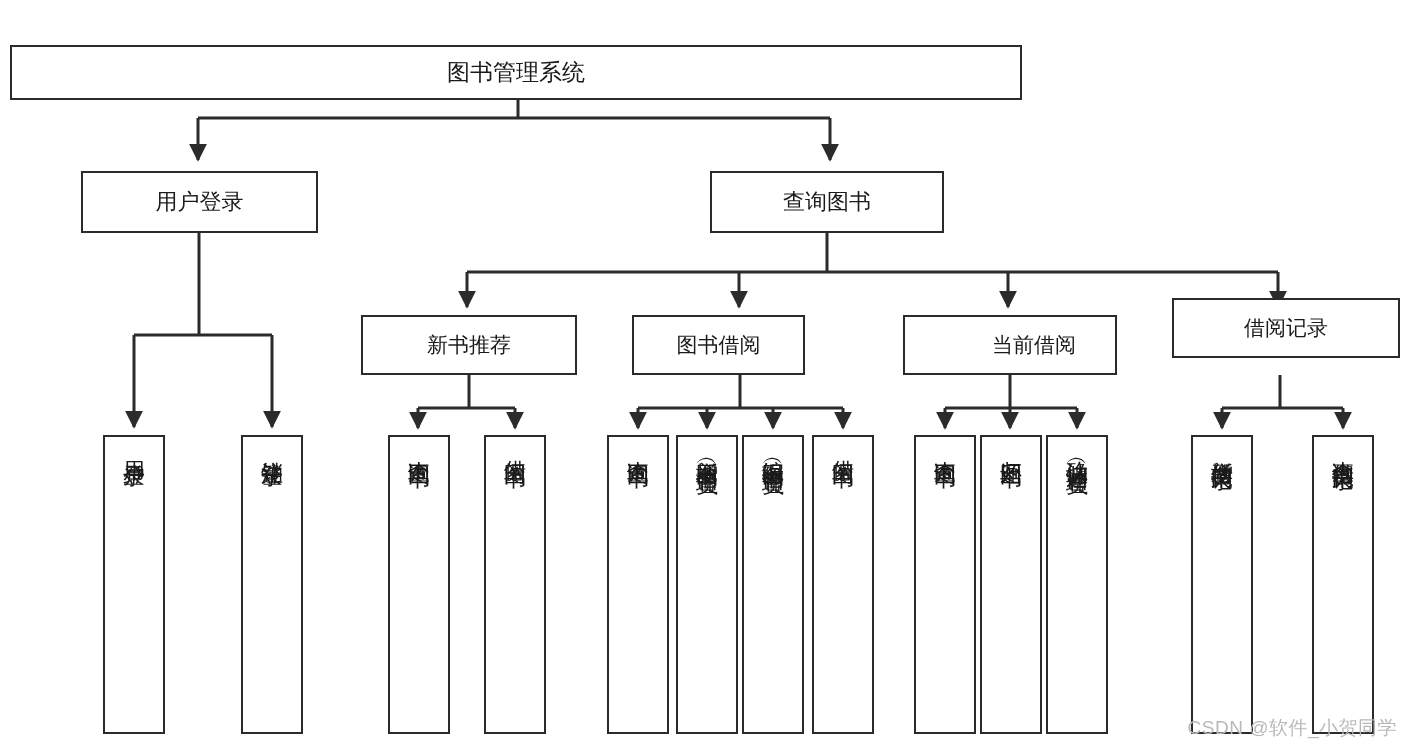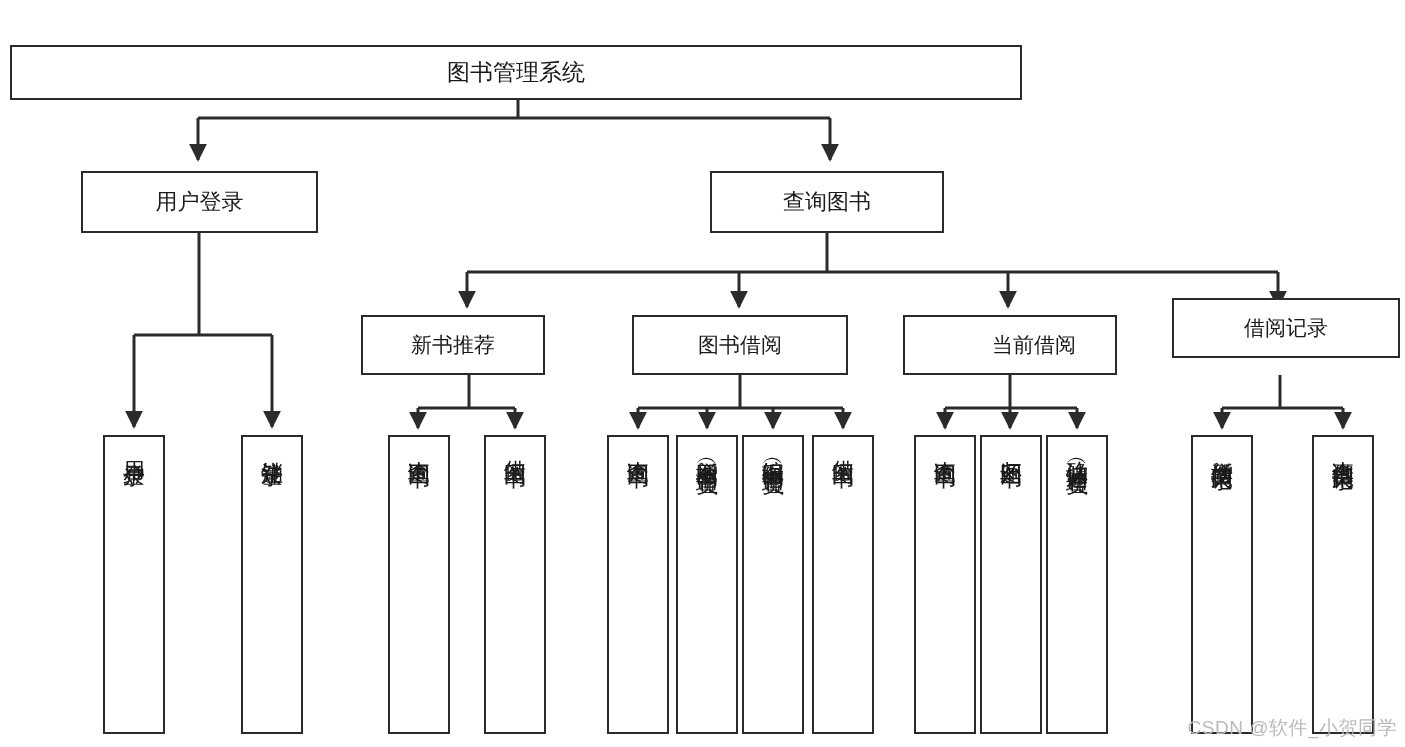--- a/index.html
+++ b/index.html
@@ -126,24 +126,24 @@
     <span class="label">图书管理系统</span>
   </div>
 
   <div class="node level1" style="left: 81px; top: 171px; width: 237px; height: 62px;">
     <span class="label">用户登录</span>
   </div>
   <div class="node level1" style="left: 710px; top: 171px; width: 234px; height: 62px;">
     <span class="label">查询图书</span>
   </div>
 
-  <div class="node level2" style="left: 361px; top: 315px; width: 184px; height: 60px;">
+  <div class="node level2" style="left: 361px; top: 315px; width: 216px; height: 60px;">
     <span class="label">新书推荐</span>
   </div>
-  <div class="node level2" style="left: 632px; top: 315px; width: 216px; height: 60px;">
+  <div class="node level2" style="left: 632px; top: 315px; width: 173px; height: 60px;">
     <span class="label">图书借阅</span>
   </div>
   <div class="node level2" style="left: 903px; top: 315px; width: 214px; height: 60px; padding-left: 48px;">
     <span class="label">当前借阅</span>
   </div>
   <div class="node level2" style="left: 1172px; top: 298px; width: 228px; height: 60px;">
     <span class="label">借阅记录</span>
   </div>
 
   <div class="node leaf" style="left: 103px; top: 435px; width: 62px; height: 299px;">

